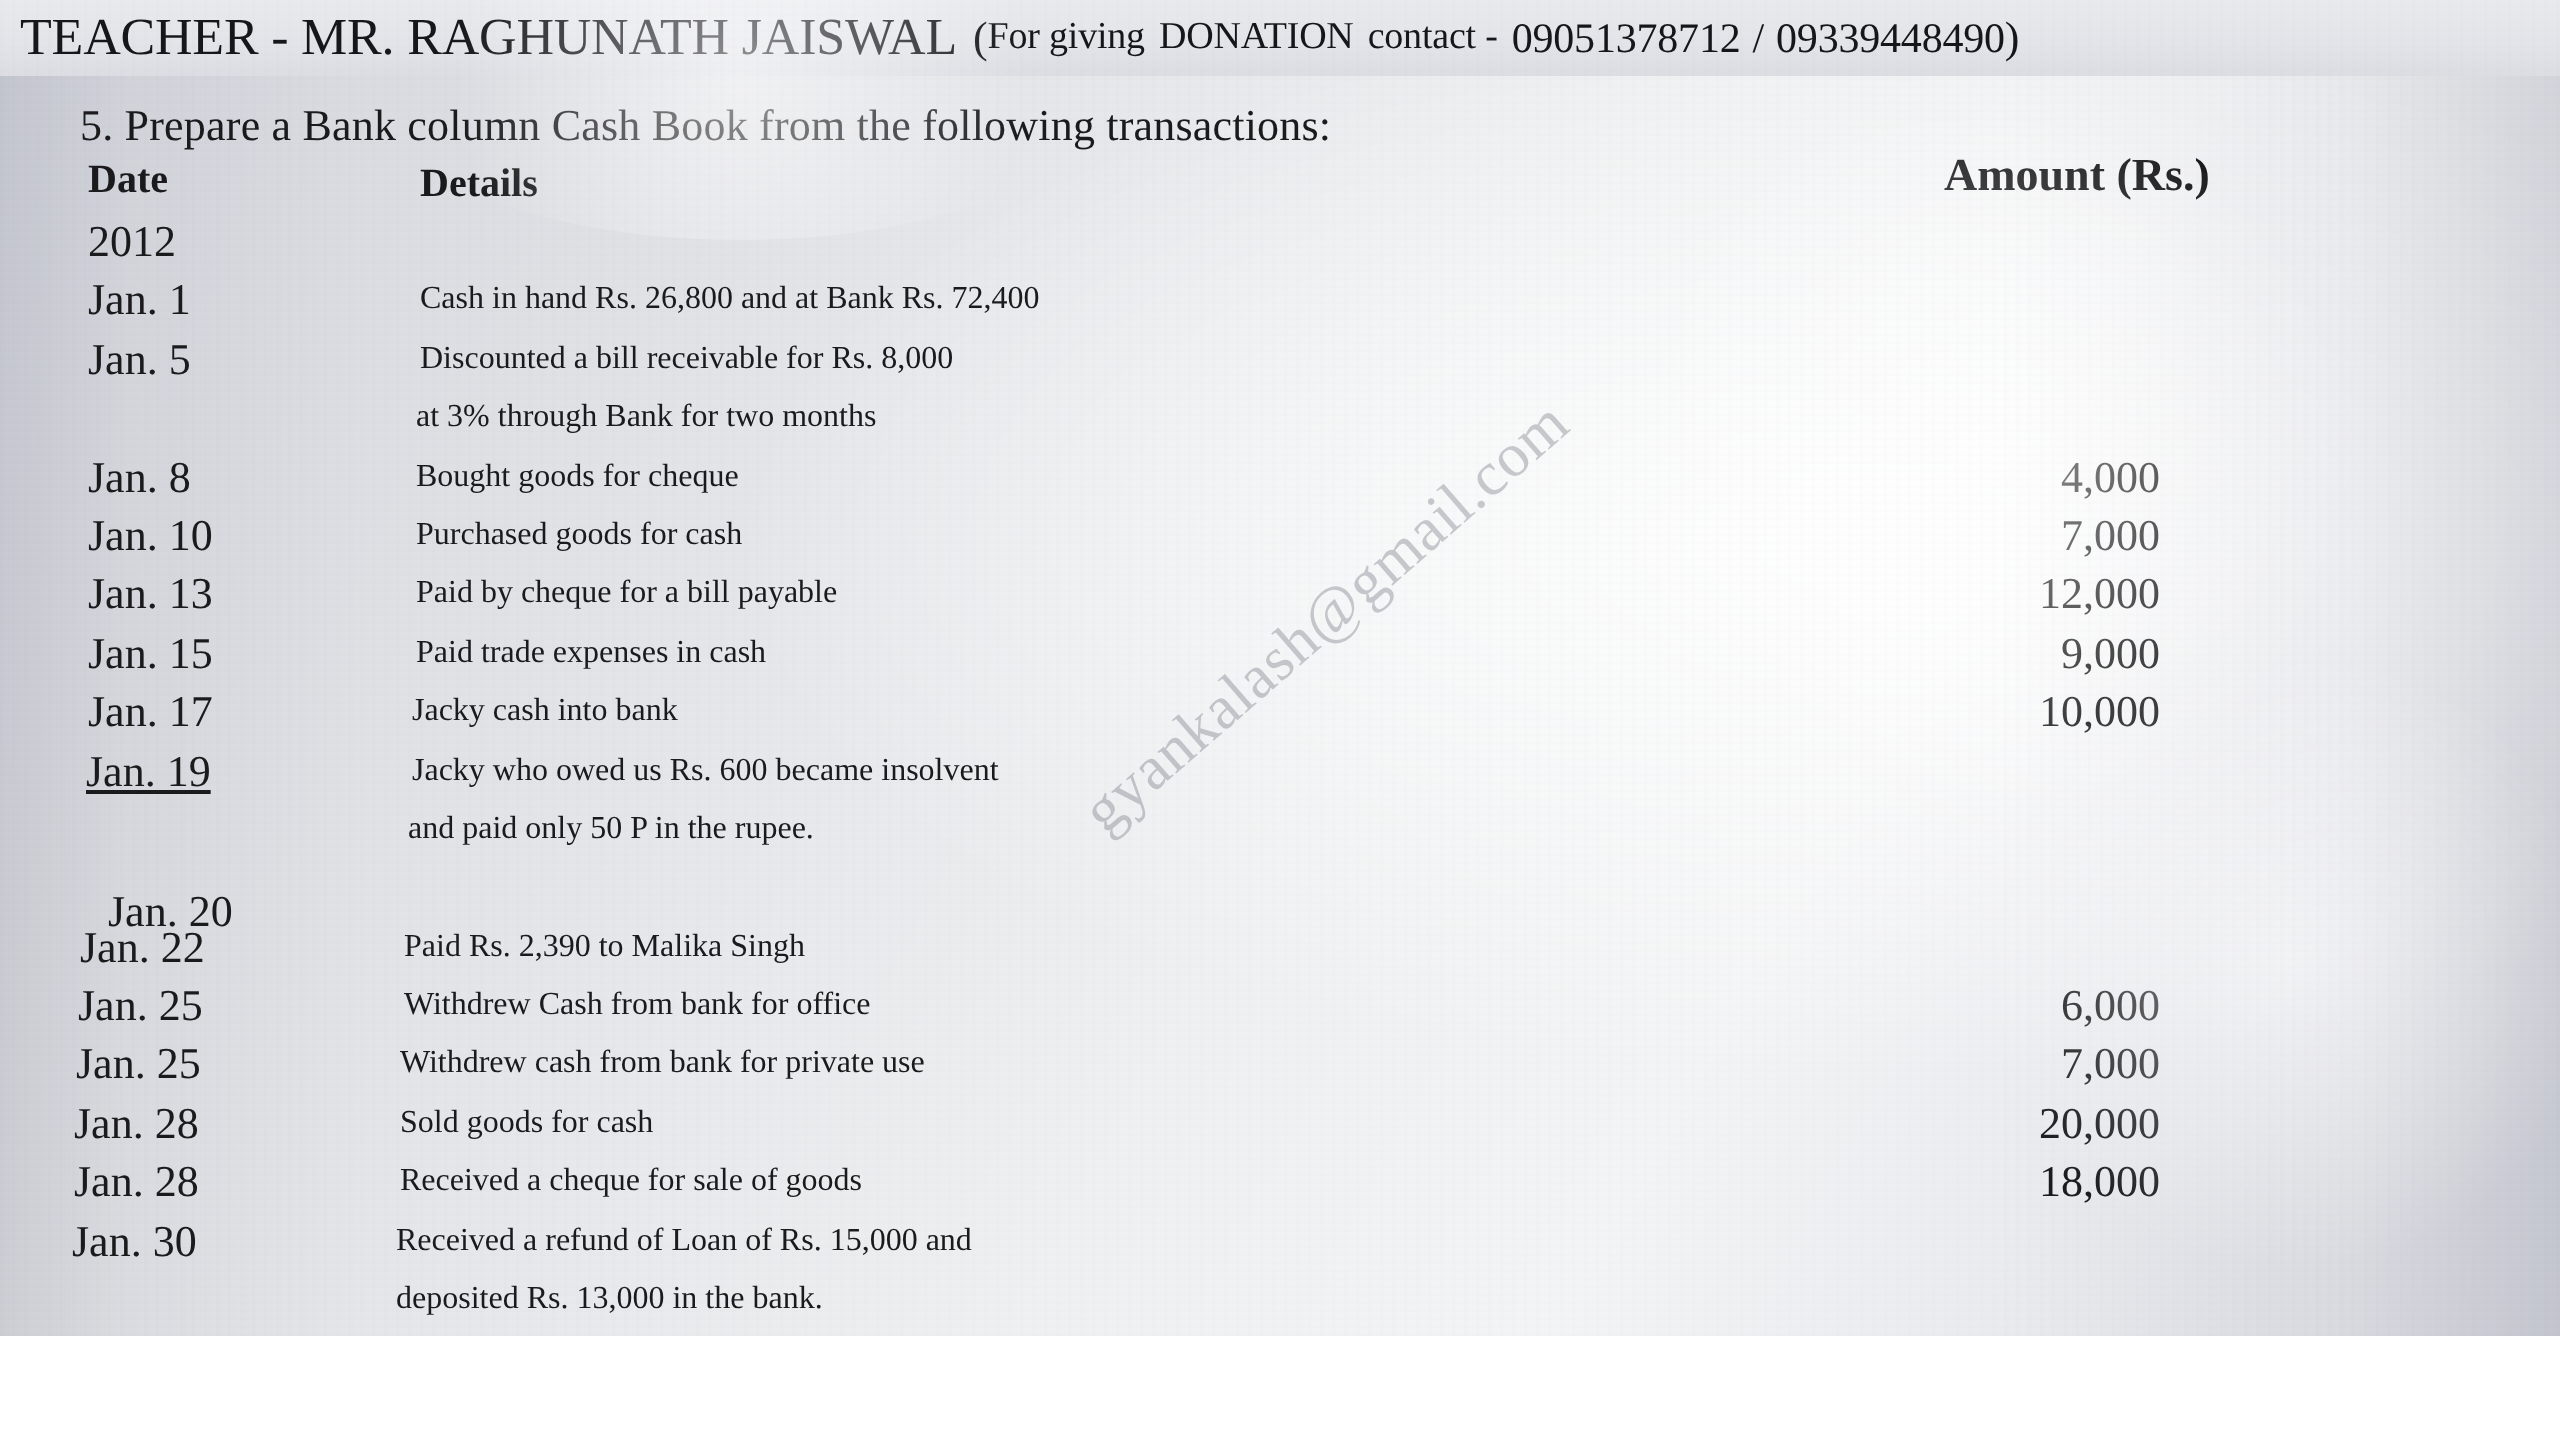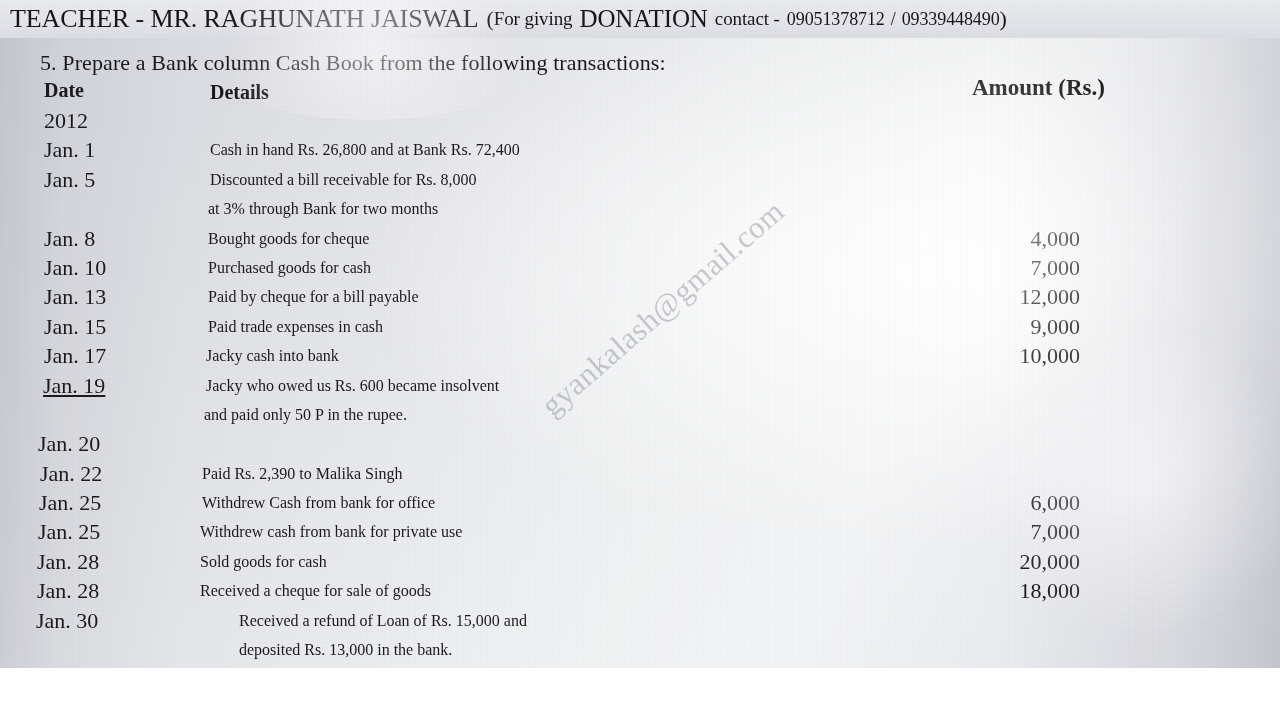--- a/index.html
+++ b/index.html
@@ -69,22 +69,22 @@
     background: linear-gradient(180deg, #e9eaee 0%, #e3e4e9 60%, #dcdde3 100%);
   }
   .banner-text {
     font-family: "Liberation Serif", "DejaVu Serif", serif;
     color: #16161a;
     letter-spacing: -0.1px;
   }
   .bn-main    { font-size: 26px; }
   .bn-paren   { font-size: 22px; }
   .bn-small   { font-size: 19px; }
-  .bn-don     { font-size: 25px; }
-  .bn-num     { font-size: 18px; }
+  .bn-don     { font-size: 19px; }
+  .bn-num     { font-size: 21px; }
 
   
   .q-line {
     position: absolute;
     top: 50px;
     left: 40px;
     font-size: 22px;
     letter-spacing: 0.1px;
     z-index: 10;
   }
@@ -135,33 +135,33 @@
   }
 
   
   .row.d1  .date    { left: 44px; }
   .row.d2  .date    { left: 44px; }
   .row.d3  .date    { left: 44px; }
   .row.d4  .date    { left: 44px; }
   .row.d5  .date    { left: 44px; }
   .row.d6  .date    { left: 43px; text-decoration: underline; }
   .row.d7  .date    { left: 42px; }
-  .row.d8  .date    { left: 38px; }
+  .row.d8  .date    { left: 54px; margin-top: 12px; }
   .row.d9  .date    { left: 40px; }
   .row.d10 .date    { left: 39px; }
   .row.d11 .date    { left: 38px; }
   .row.d12 .date    { left: 37px; }
   .row.d13 .date    { left: 36px; }
 
   .row.i2 .details  { left: 208px; }
   .row.i3 .details  { left: 206px; }
   .row.i4 .details  { left: 204px; }
   .row.i5 .details  { left: 202px; }
   .row.i6 .details  { left: 200px; }
-  .row.i7 .details  { left: 198px; margin-left: 41px; }
+  .row.i7 .details  { left: 198px; }
 
   
   .watermark {
     position: absolute;
     top: 392px;
     left: 546px;
     transform: rotate(-41deg);
     transform-origin: left center;
     font-family: "Liberation Serif", "DejaVu Serif", serif;
     font-size: 31px;

